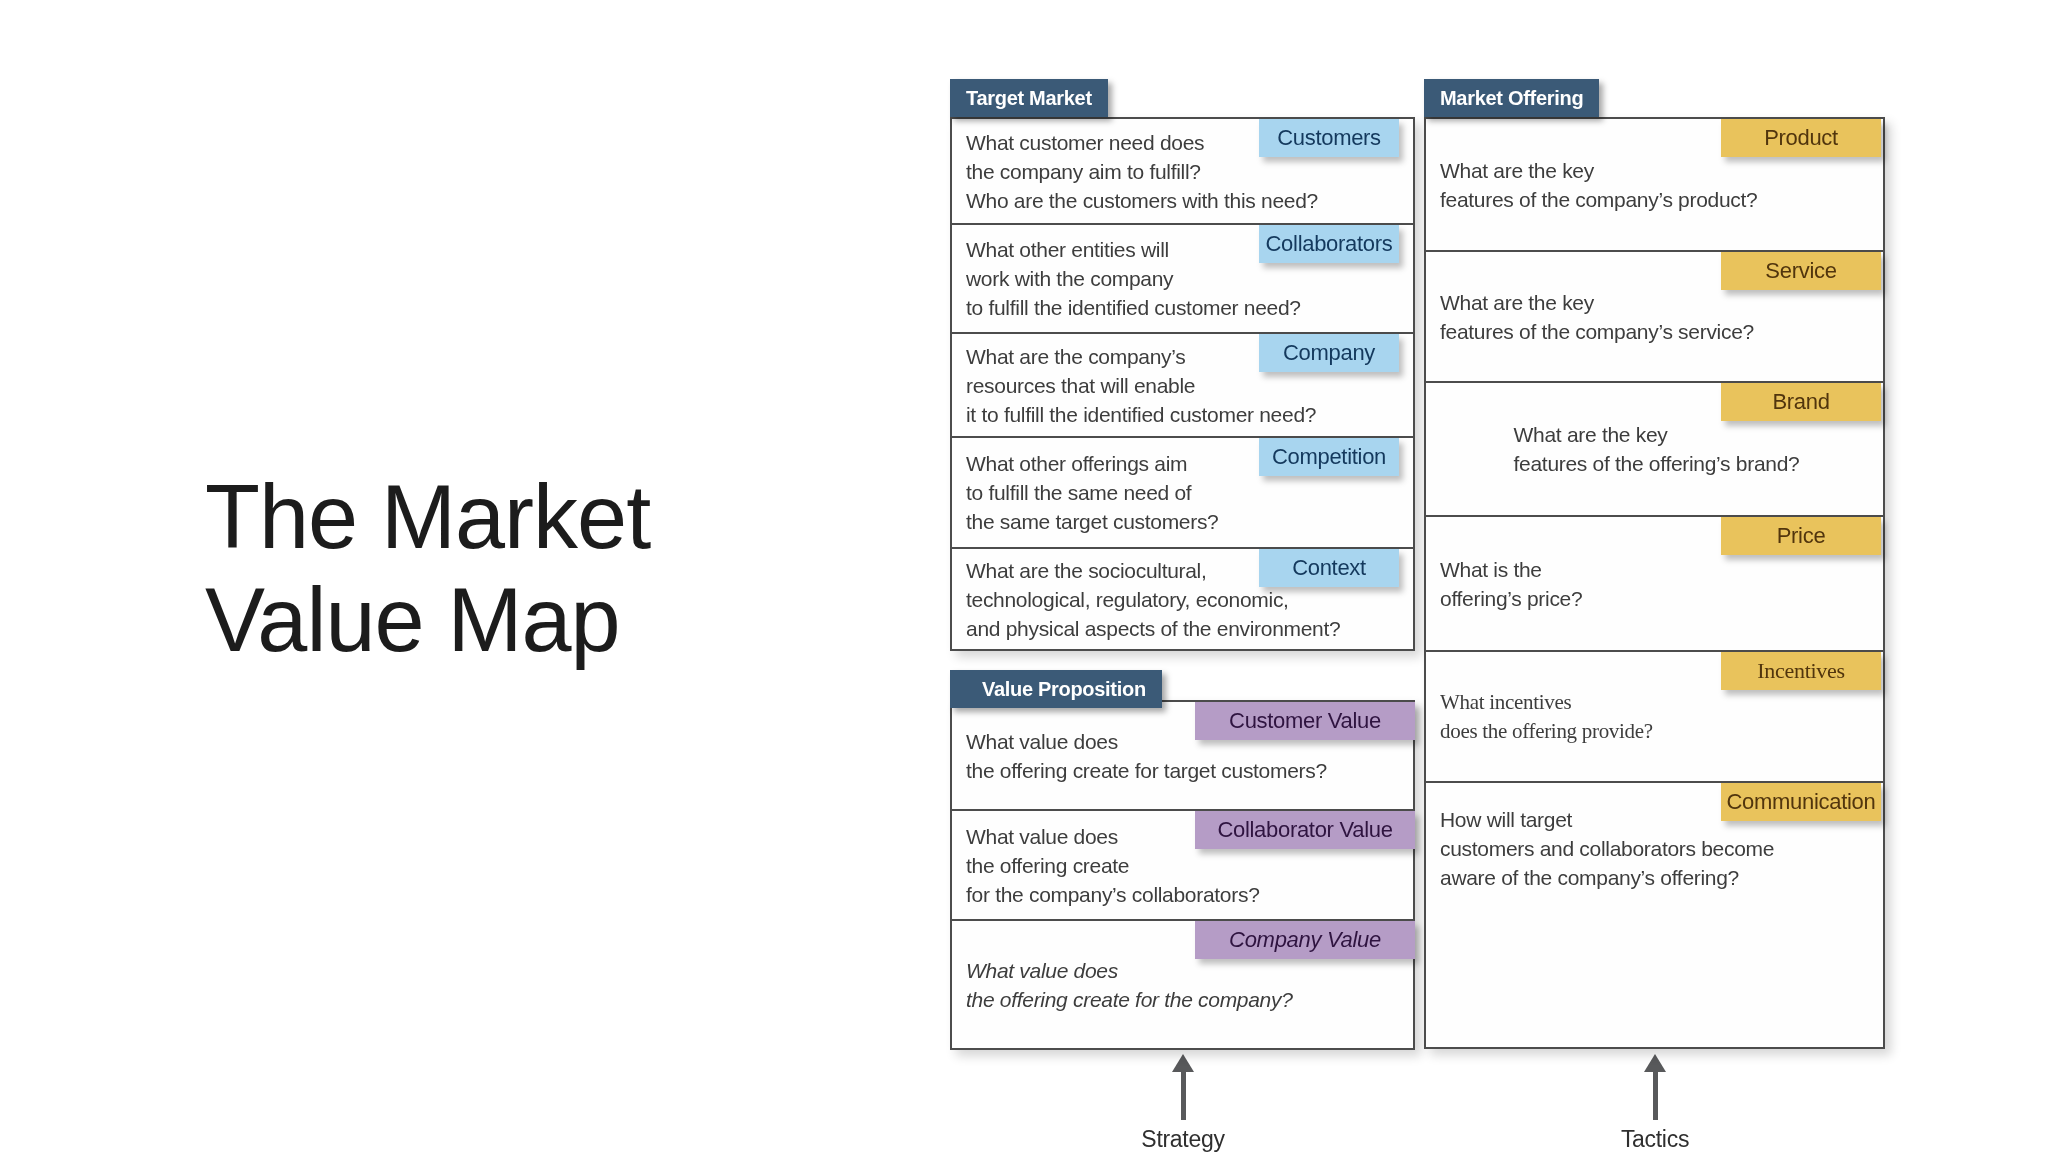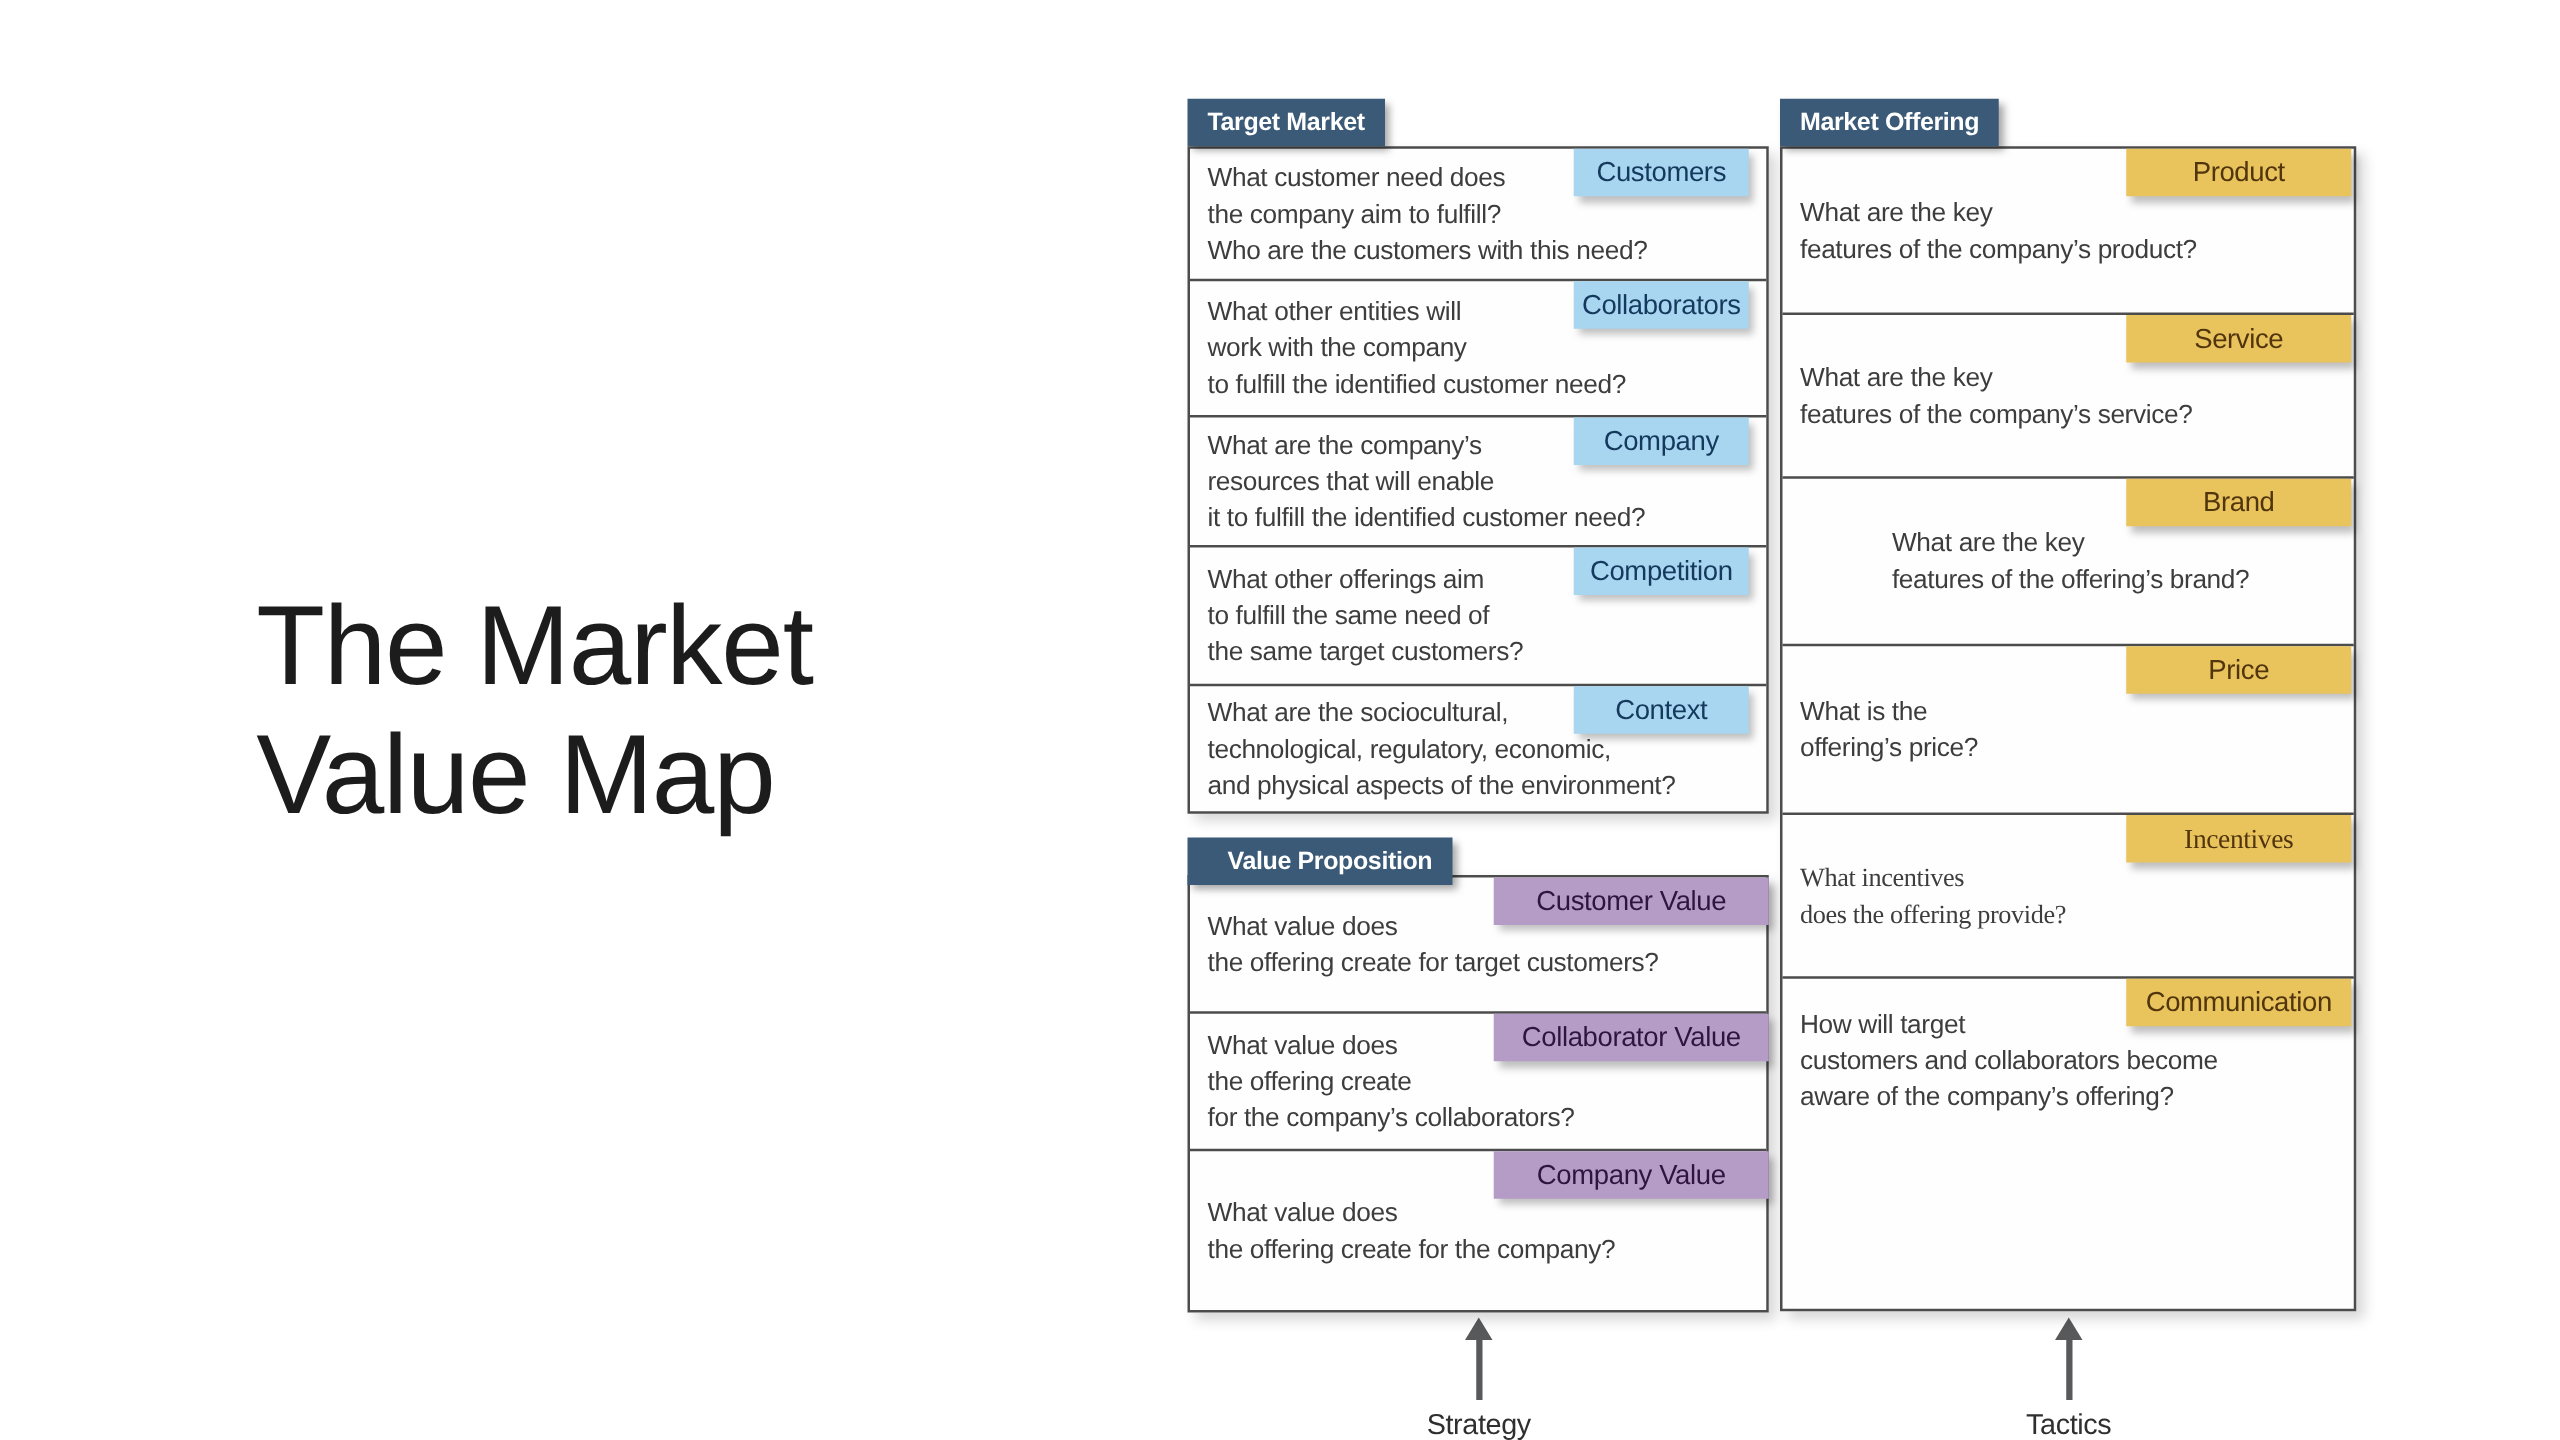--- a/index.html
+++ b/index.html
@@ -45,21 +45,21 @@
   }
   .tag{
     position:absolute;top:0;height:38px;line-height:38px;
     text-align:center;font-size:22px;font-weight:400;
     letter-spacing:-0.3px;
     box-shadow:4px 5px 6px rgba(0,0,0,0.25);
     z-index:4;
   }
   .tag-blue{width:140px;right:14px;background:var(--blue-bg);color:var(--blue-text);}
   .tag-purple{width:220px;right:-2px;background:var(--purple-bg);color:var(--purple-text);}
-  .tag-yellow{width:180px;right:2px;background:var(--yellow-bg);color:var(--yellow-text);}
+  .tag-yellow{width:160px;right:2px;background:var(--yellow-bg);color:var(--yellow-text);}
 
   .arrow-group{position:absolute;width:120px;display:flex;flex-direction:column;align-items:center;}
   .arrow-head{width:0;height:0;border-left:11px solid transparent;border-right:11px solid transparent;border-bottom:18px solid var(--arrow);}
   .arrow-stem{width:5px;height:48px;background:var(--arrow);}
   .arrow-label{margin-top:6px;font-size:23px;color:#2f2f2f;letter-spacing:-0.3px;}
 </style>
 </head>
 <body>
 
 <div class="canvas">
@@ -107,21 +107,21 @@
       <div class="tag tag-purple">Customer Value</div>
       <div class="qtext">What value does
 the offering create for target customers?</div>
     </div>
     <div class="row" style="height:117px;">
       <div class="tag tag-purple">Collaborator Value</div>
       <div class="qtext">What value does
 the offering create
 for the company’s collaborators?</div>
     </div>
-    <div class="row" style="height:137px;">
+    <div class="row" style="height:137px;font-style:italic;">
       <div class="tag tag-purple">Company Value</div>
       <div class="qtext">What value does
 the offering create for the company?</div>
     </div>
   </div>
 
   <div class="panel-header" style="left:1424px;top:79px;">Market Offering</div>
   <div class="panel-box" style="left:1424px;top:117px;width:461px;height:932px;">
     <div class="row" style="height:131px;">
       <div class="tag tag-yellow">Product</div>

